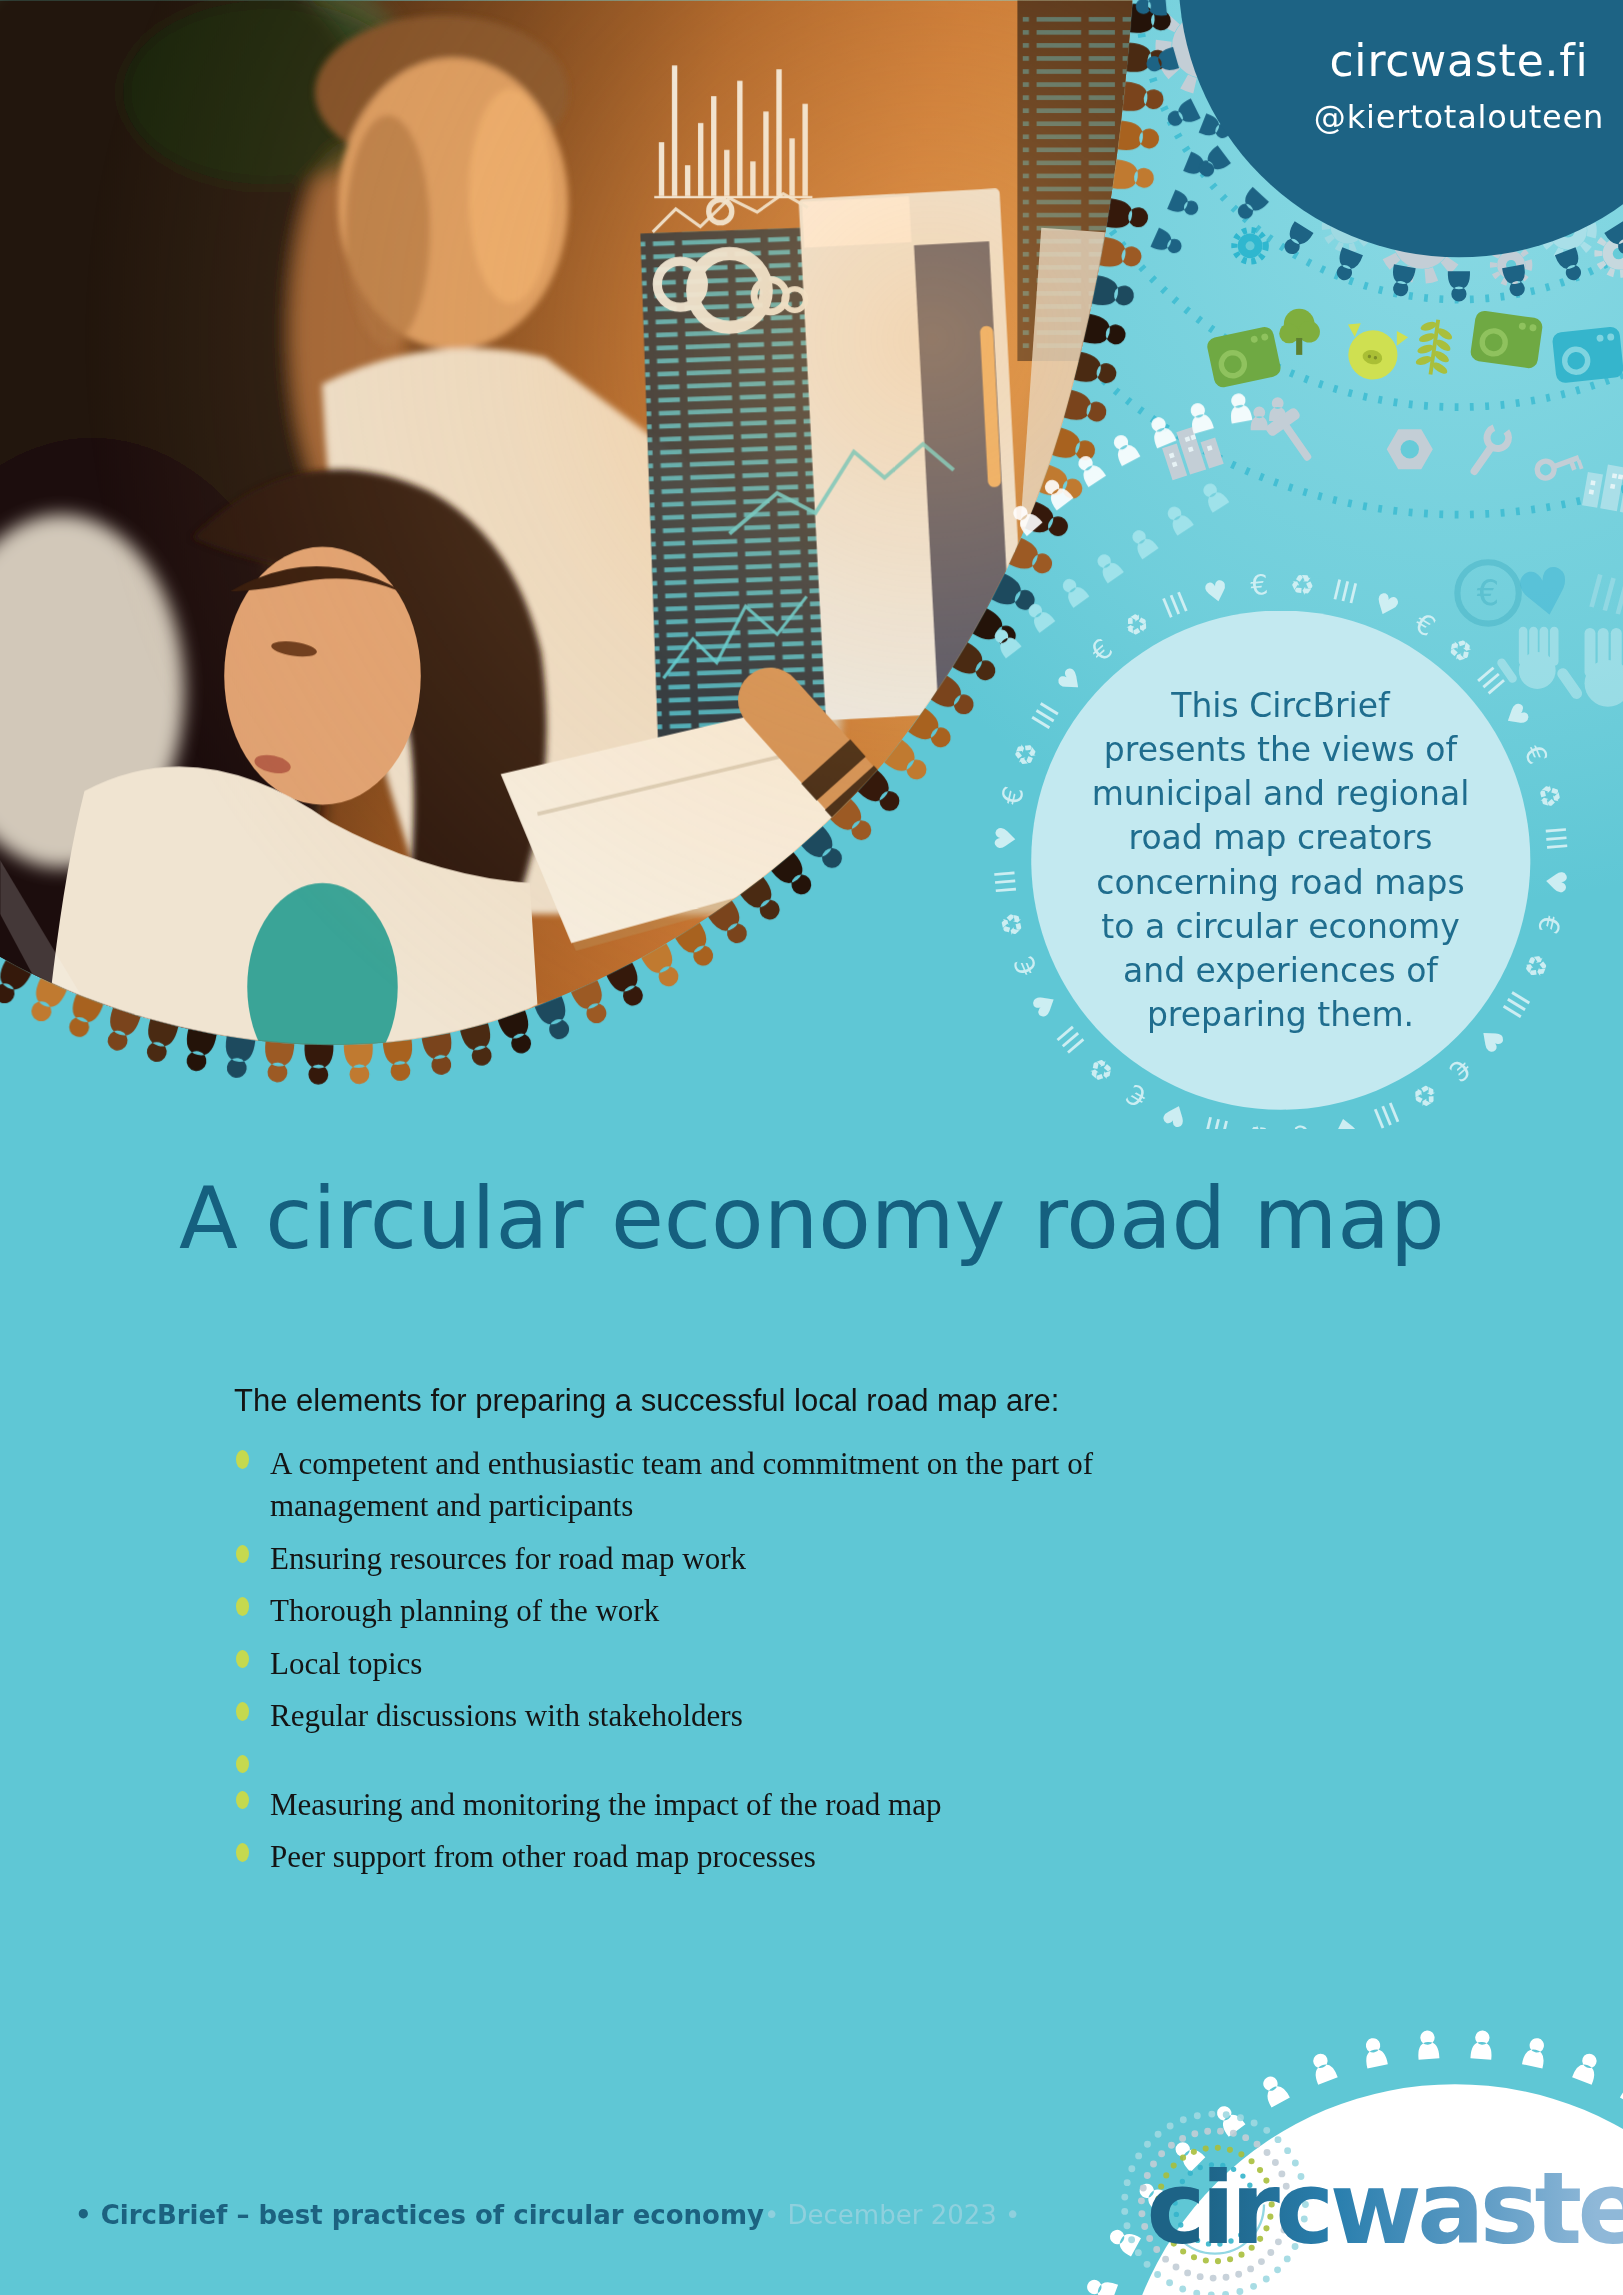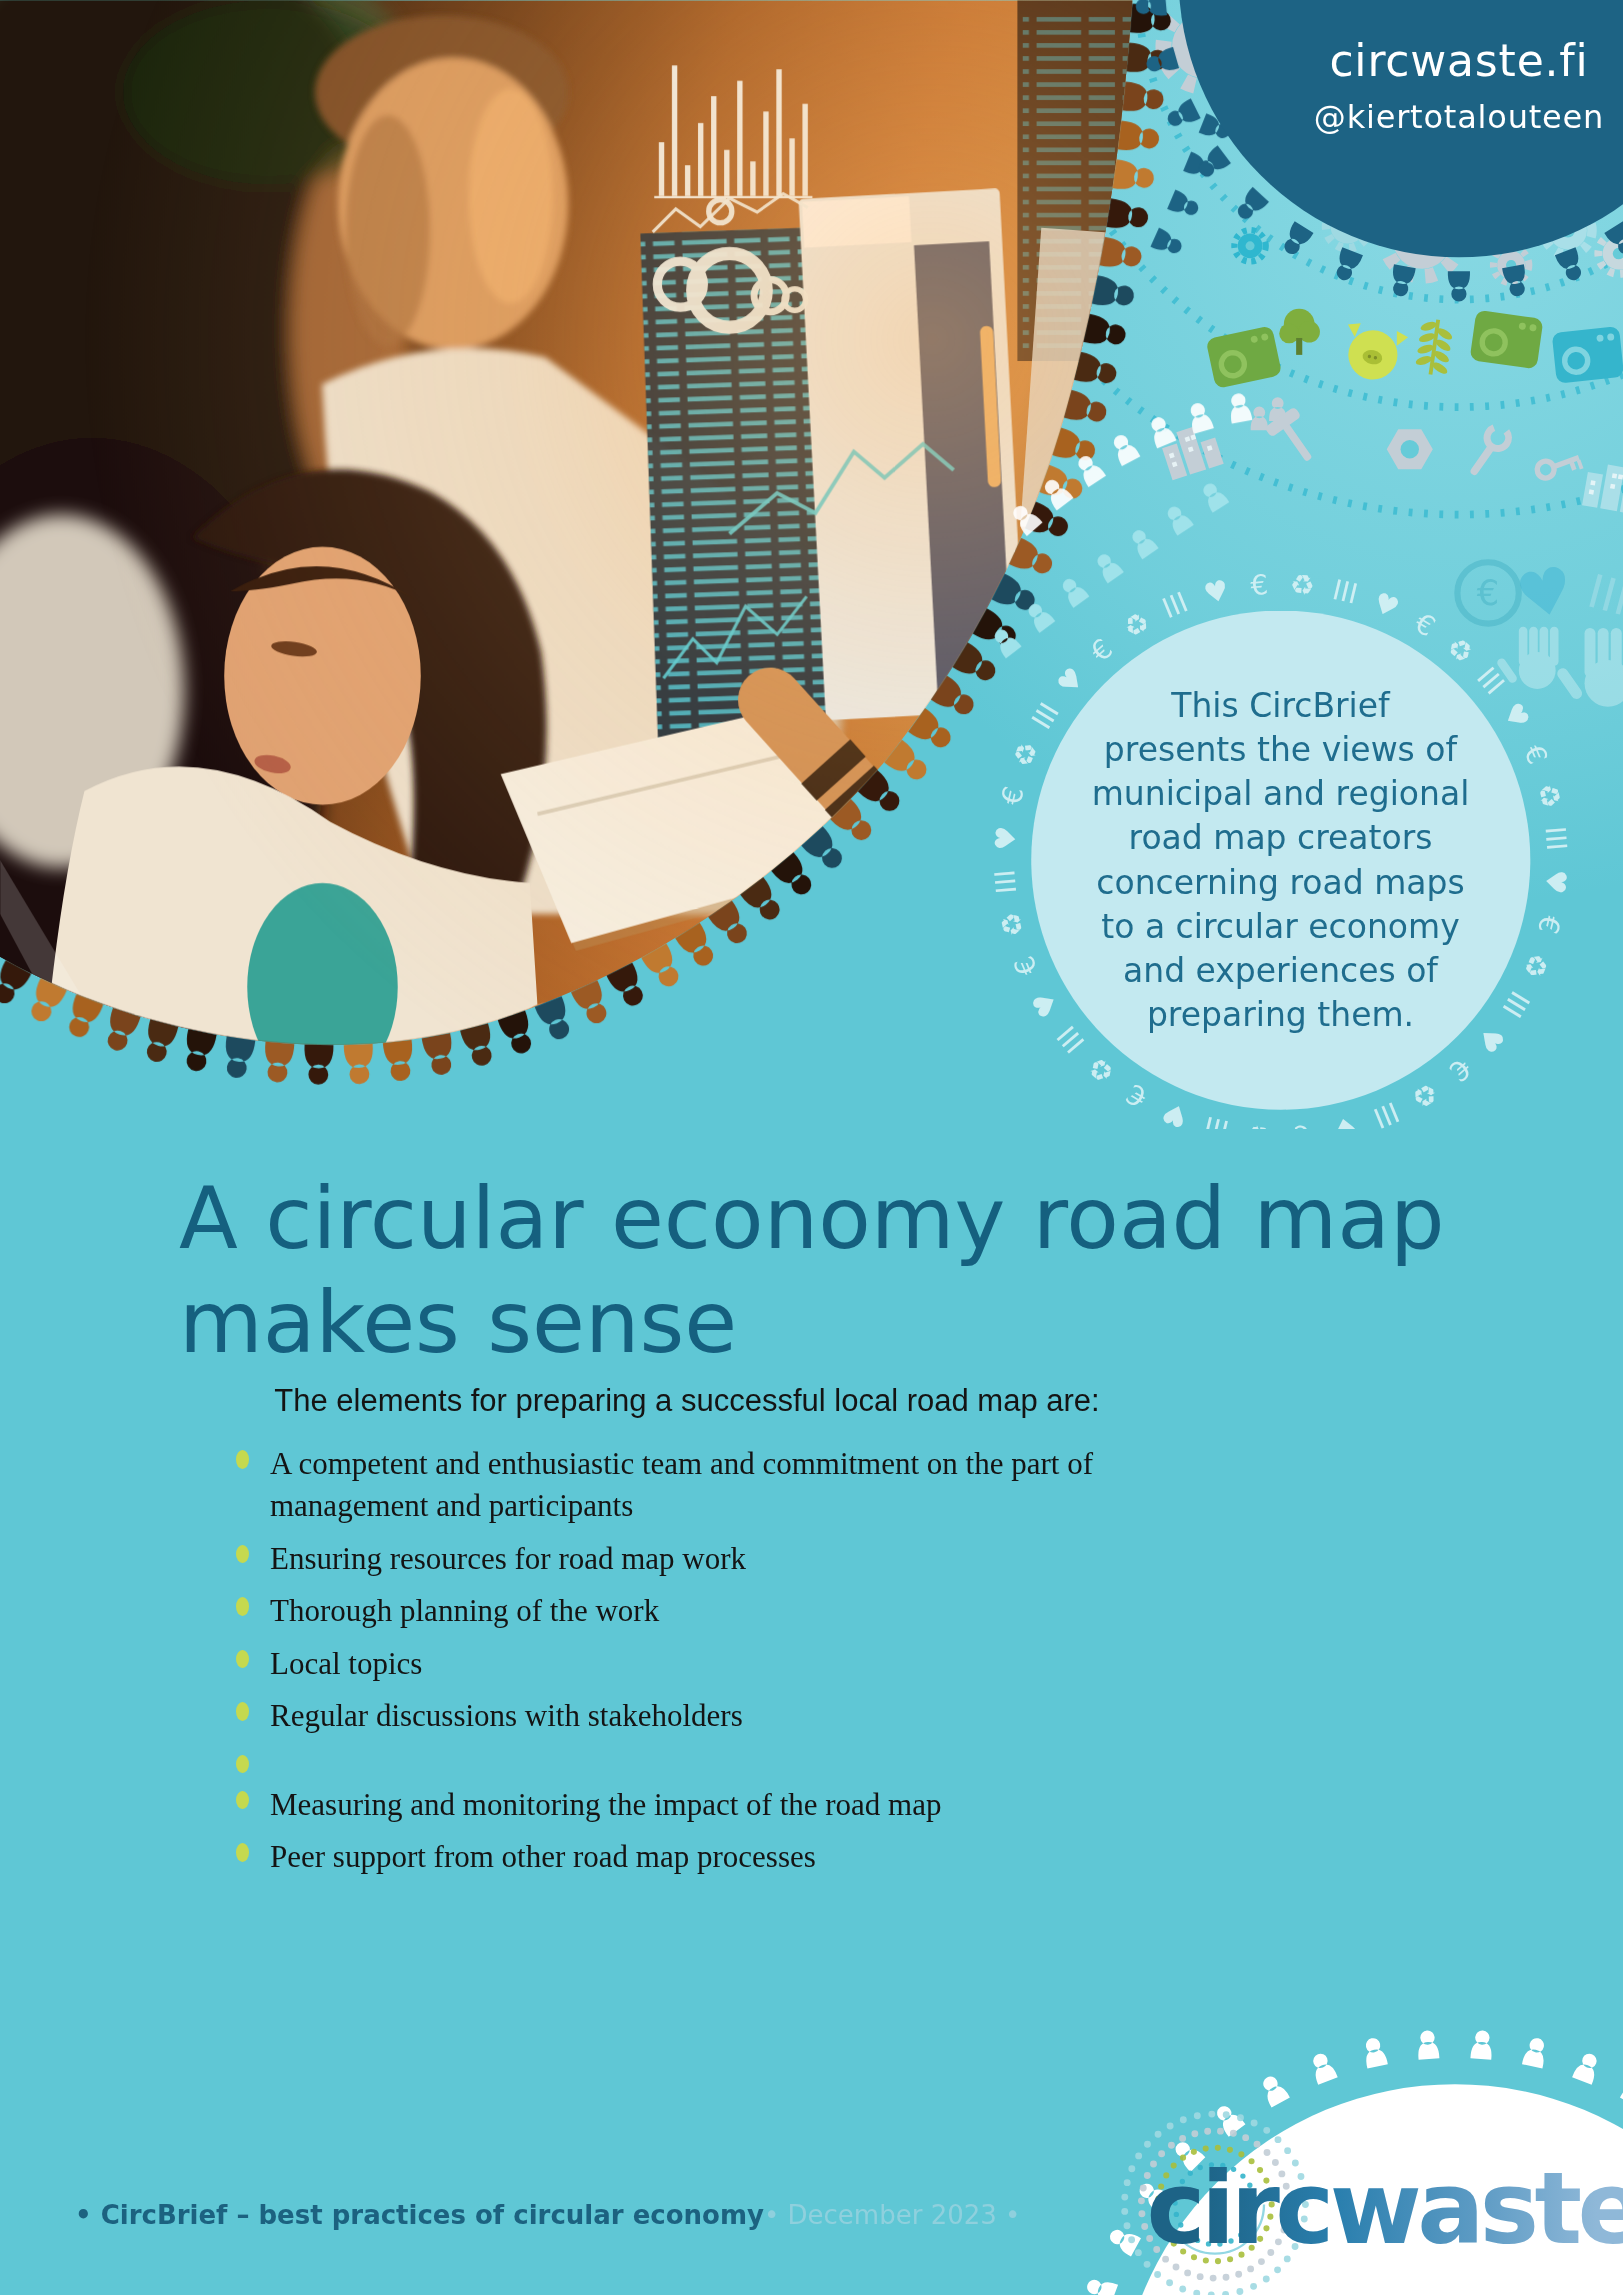--- a/index.html
+++ b/index.html
@@ -18,21 +18,21 @@
               display:flex;flex-direction:column;align-items:center;justify-content:center;
               text-align:center;color:var(--intro-text,#1f6d8e);font-size:33px;line-height:1.34;}
 
   .article-title{position:absolute;left:163px;top:1150px;margin:16px;z-index:6;
                  color:var(--heading,#15607f);font-size:86px;line-height:1.21;font-weight:400;}
   .article-title span{display:block;}
 
   .article-body{position:absolute;left:234px;top:1380px;width:906px;z-index:6;
                 color:var(--body-text,#141414);font-family:"Liberation Sans",sans-serif;
                 font-size:31px;line-height:1.35;}
-  .lead{margin:0 0 21.5px 0;text-align:center;}
+  .lead{margin:0 0 21.5px 0;}
   .bullet-list{list-style:none;margin:0;padding:0;}
   .bullet-item{display:flex;margin:0 0 10.7px 0;font-family:Liberation Serif, serif;}
   .dot{flex:0 0 auto;width:13px;height:18.4px;border-radius:50%;
        background:var(--bullet-dot,#c5d94f);margin:7px 21.5px 0 1.5px;}
 
   .page-footer{position:absolute;left:75px;top:2200px;font-size:26px;white-space:nowrap;z-index:6;}
   .f-series{color:var(--footer-dark,#1c6280);font-weight:bold;}
   .f-date{color:var(--footer-light,#8fd0dd);margin-left:0;}
 </style>
 </head>
@@ -517,21 +517,20 @@
     <div>municipal and regional</div>
     <div>road map creators</div>
     <div>concerning road maps</div>
     <div>to a circular economy</div>
     <div>and experiences of</div>
     <div>preparing them.</div>
   </div>
 
   <h1 class="article-title">
     <span>A circular economy road map</span>
-    <span>makes sense</span>
   </h1>
 
   <div class="article-body">
     <p class="lead">The elements for preparing a successful local road map are:</p>
     <ul class="bullet-list">
       <li class="bullet-item">
           <span class="dot"></span>
           <span>A competent and enthusiastic team and commitment on the part of management and participants</span>
         </li>
       <li class="bullet-item">

